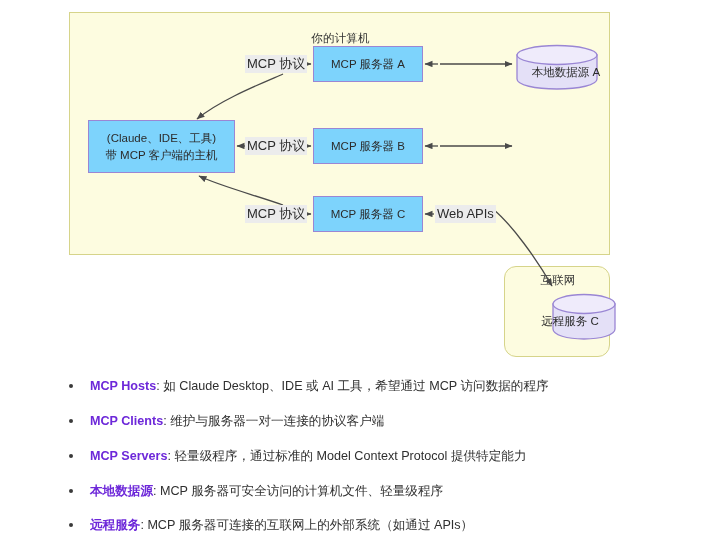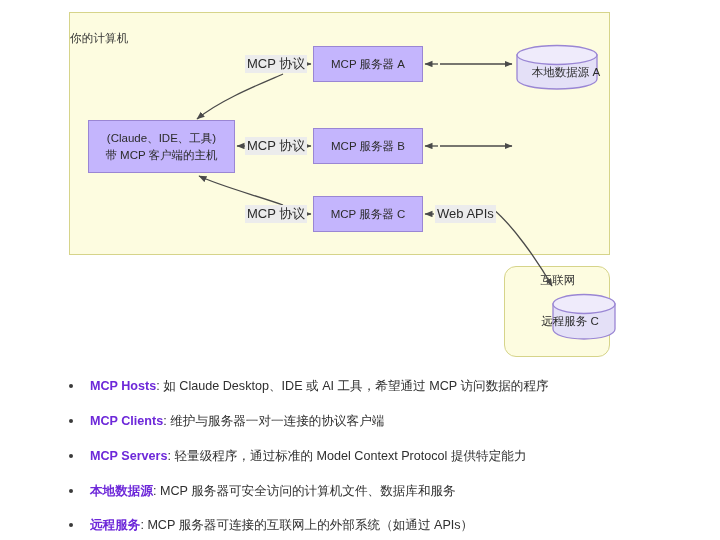--- a/index.html
+++ b/index.html
@@ -42,26 +42,26 @@
   #host-machine-box { left: 69px; top: 12px; width: 541px; height: 243px; }
   #internet-box     { left: 504px; top: 266px; width: 106px; height: 91px; border-radius: 12px; }
 
   .group-title {
     position: absolute;
     font-size: 11.5px;
     color: #333333;
     white-space: nowrap;
     letter-spacing: 0.2px;
   }
-  #host-machine-title { left: 0; top: 18px; width: 541px; }
+  #host-machine-title { left: 0; top: 18px; width: 541px; text-align: center; }
   #internet-title     { left: 0; top: 6px;  width: 106px; text-align: center; }
 
   .node-box {
     position: absolute;
-    background: #c4b5fd;
+    background: #7dd3fc;
     border: 1.4px solid #9A86D4;
     box-sizing: border-box;
     display: flex;
     flex-direction: column;
     align-items: center;
     justify-content: center;
     font-size: 11.5px;
     color: #2b2b2b;
     line-height: 1.45;
     white-space: nowrap;
@@ -222,18 +222,18 @@
   <li>
     <span class="bullet-term">MCP Hosts</span><span>: </span><span>如 Claude Desktop、IDE 或 AI 工具，希望通过 MCP 访问数据的程序</span>
   </li>
   <li>
     <span class="bullet-term">MCP Clients</span><span>: </span><span>维护与服务器一对一连接的协议客户端</span>
   </li>
   <li>
     <span class="bullet-term">MCP Servers</span><span>: </span><span>轻量级程序，通过标准的 Model Context Protocol 提供特定能力</span>
   </li>
   <li>
-    <span class="bullet-term">本地数据源</span><span>: </span><span>MCP 服务器可安全访问的计算机文件、数据库和服务</span>
+    <span class="bullet-term">本地数据源</span><span>: </span><span>MCP 服务器可安全访问的计算机文件、轻量级程序</span>
   </li>
   <li>
     <span class="bullet-term">远程服务</span><span>: </span><span>MCP 服务器可连接的互联网上的外部系统（如通过 APIs）</span>
   </li>
 </ul>
 
 </body></html>

